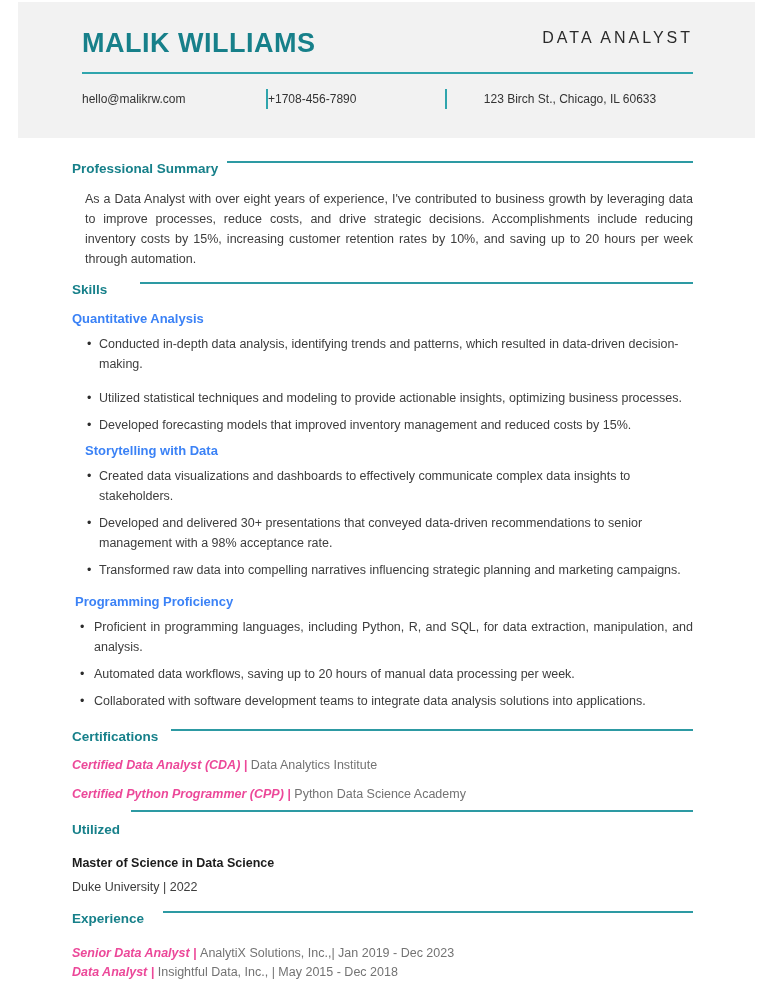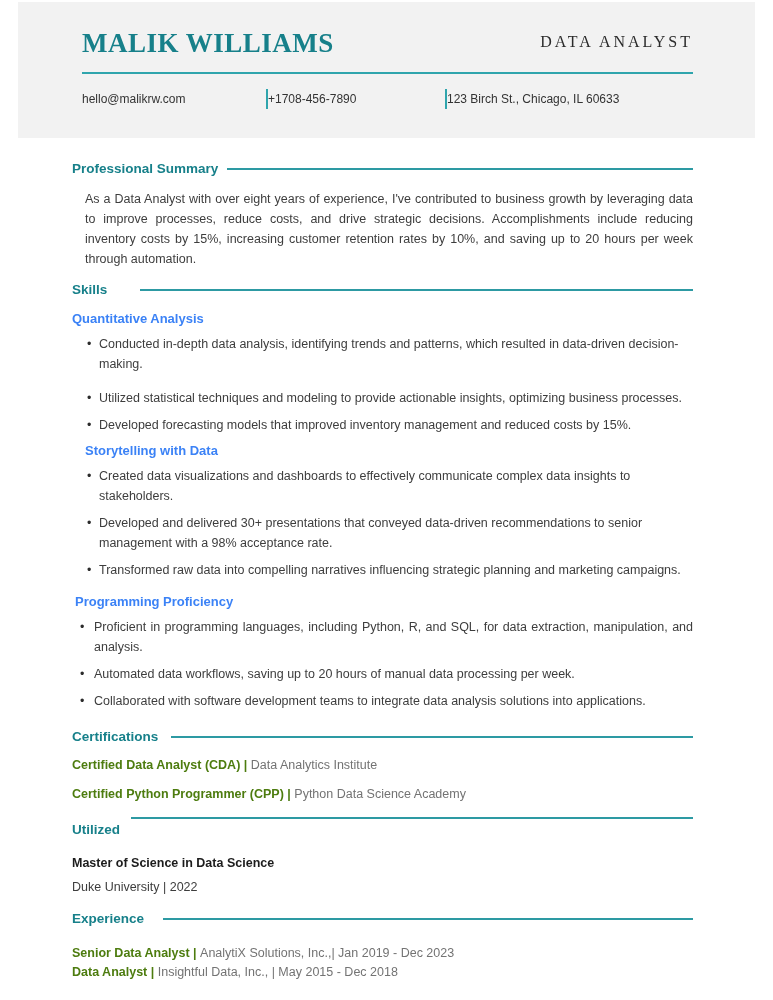--- a/index.html
+++ b/index.html
@@ -12,47 +12,46 @@
     overflow:hidden;
   }
 
   
   .header-band {
     position:absolute; top:2px; left:18px; right:18px; height:136px;
     background:#f2f2f2;
     padding:0 62px 0 64px;
   }
   .name-row {
-    display:flex; justify-content:space-between; align-items:center;
+    display:flex; justify-content:space-between; align-items:flex-start;
     padding-top:27px;
-    font-family:Liberation Serif, serif;
   }
   .name {
     font-size:27px; font-weight:700; color:#17808a; letter-spacing:0.5px;
     line-height:1.1;
   }
   .job-title {
     font-size:16px; font-weight:400; color:#2b2b2b; letter-spacing:3px;
     padding-bottom:3px;
   }
   .header-rule { height:2px; background:#2fa5ad; margin-top:13px; }
   .contact-row {
     display:flex; align-items:center; margin-top:15px;
     font-size:12px; color:#333333;
   }
   .contact-cell-1 { width:184px; text-align:left; }
   .contact-cell-2 { width:177px; text-align:left; }
-  .contact-cell-3 { flex:1; text-align:left; }
+  .contact-cell-3 { flex:1; text-align:center; }
   .contact-sep { width:2px; height:20px; background:#2fa5ad; }
 
   
   .main {
     position:absolute; top:138px; left:72px; width:621px;
   }
-  .sec-head { display:flex; align-items:center; }
+  .sec-head { display:flex; }
   .sec-head h2 {
     font-size:13.5px; font-weight:700; color:#17808a; line-height:16px;
     white-space:nowrap;
   }
   .rule { flex:1; height:1.5px; background:#2d9aa3; }
   .g9  { margin-left:9px; }
   .g33 { margin-left:33px; }
   .g13 { margin-left:13px; }
   .g11 { margin-left:11px; transform:translateY(-12px); }
   .g19 { margin-left:19px; }
@@ -84,21 +83,21 @@
   .bullet.indent-a { padding-left:27px; }
   .bullet.indent-a::before {
     content:"\2022"; position:absolute; left:15px; top:0; color:#2b2b2b;
   }
   .bullet.indent-b { padding-left:22px; text-align:justify; }
   .bullet.indent-b::before {
     content:"\2022"; position:absolute; left:8px; top:0; color:#2b2b2b;
   }
 
   .cert-item { margin-top:11px; font-size:12.5px; line-height:18px; }
-  .bold-lead { font-weight:700; color:#4d7c0f; }
+  .bold-lead { font-weight:700; color:#ec4899;font-style:italic; }
   .reg-tail  { font-weight:400; color:#737373; }
 
   .edu-degree { margin-top:17px; font-size:12.5px; font-weight:700; color:#1c1c1c; line-height:16px; }
   .edu-school { margin-top:8px; font-size:12.5px; color:#3d3d3d; line-height:16px; }
 
   .exp-item { font-size:12.5px; line-height:19px; }
   .exp-1 { margin-top:17px; }
 </style>
 </head>
 <body>

